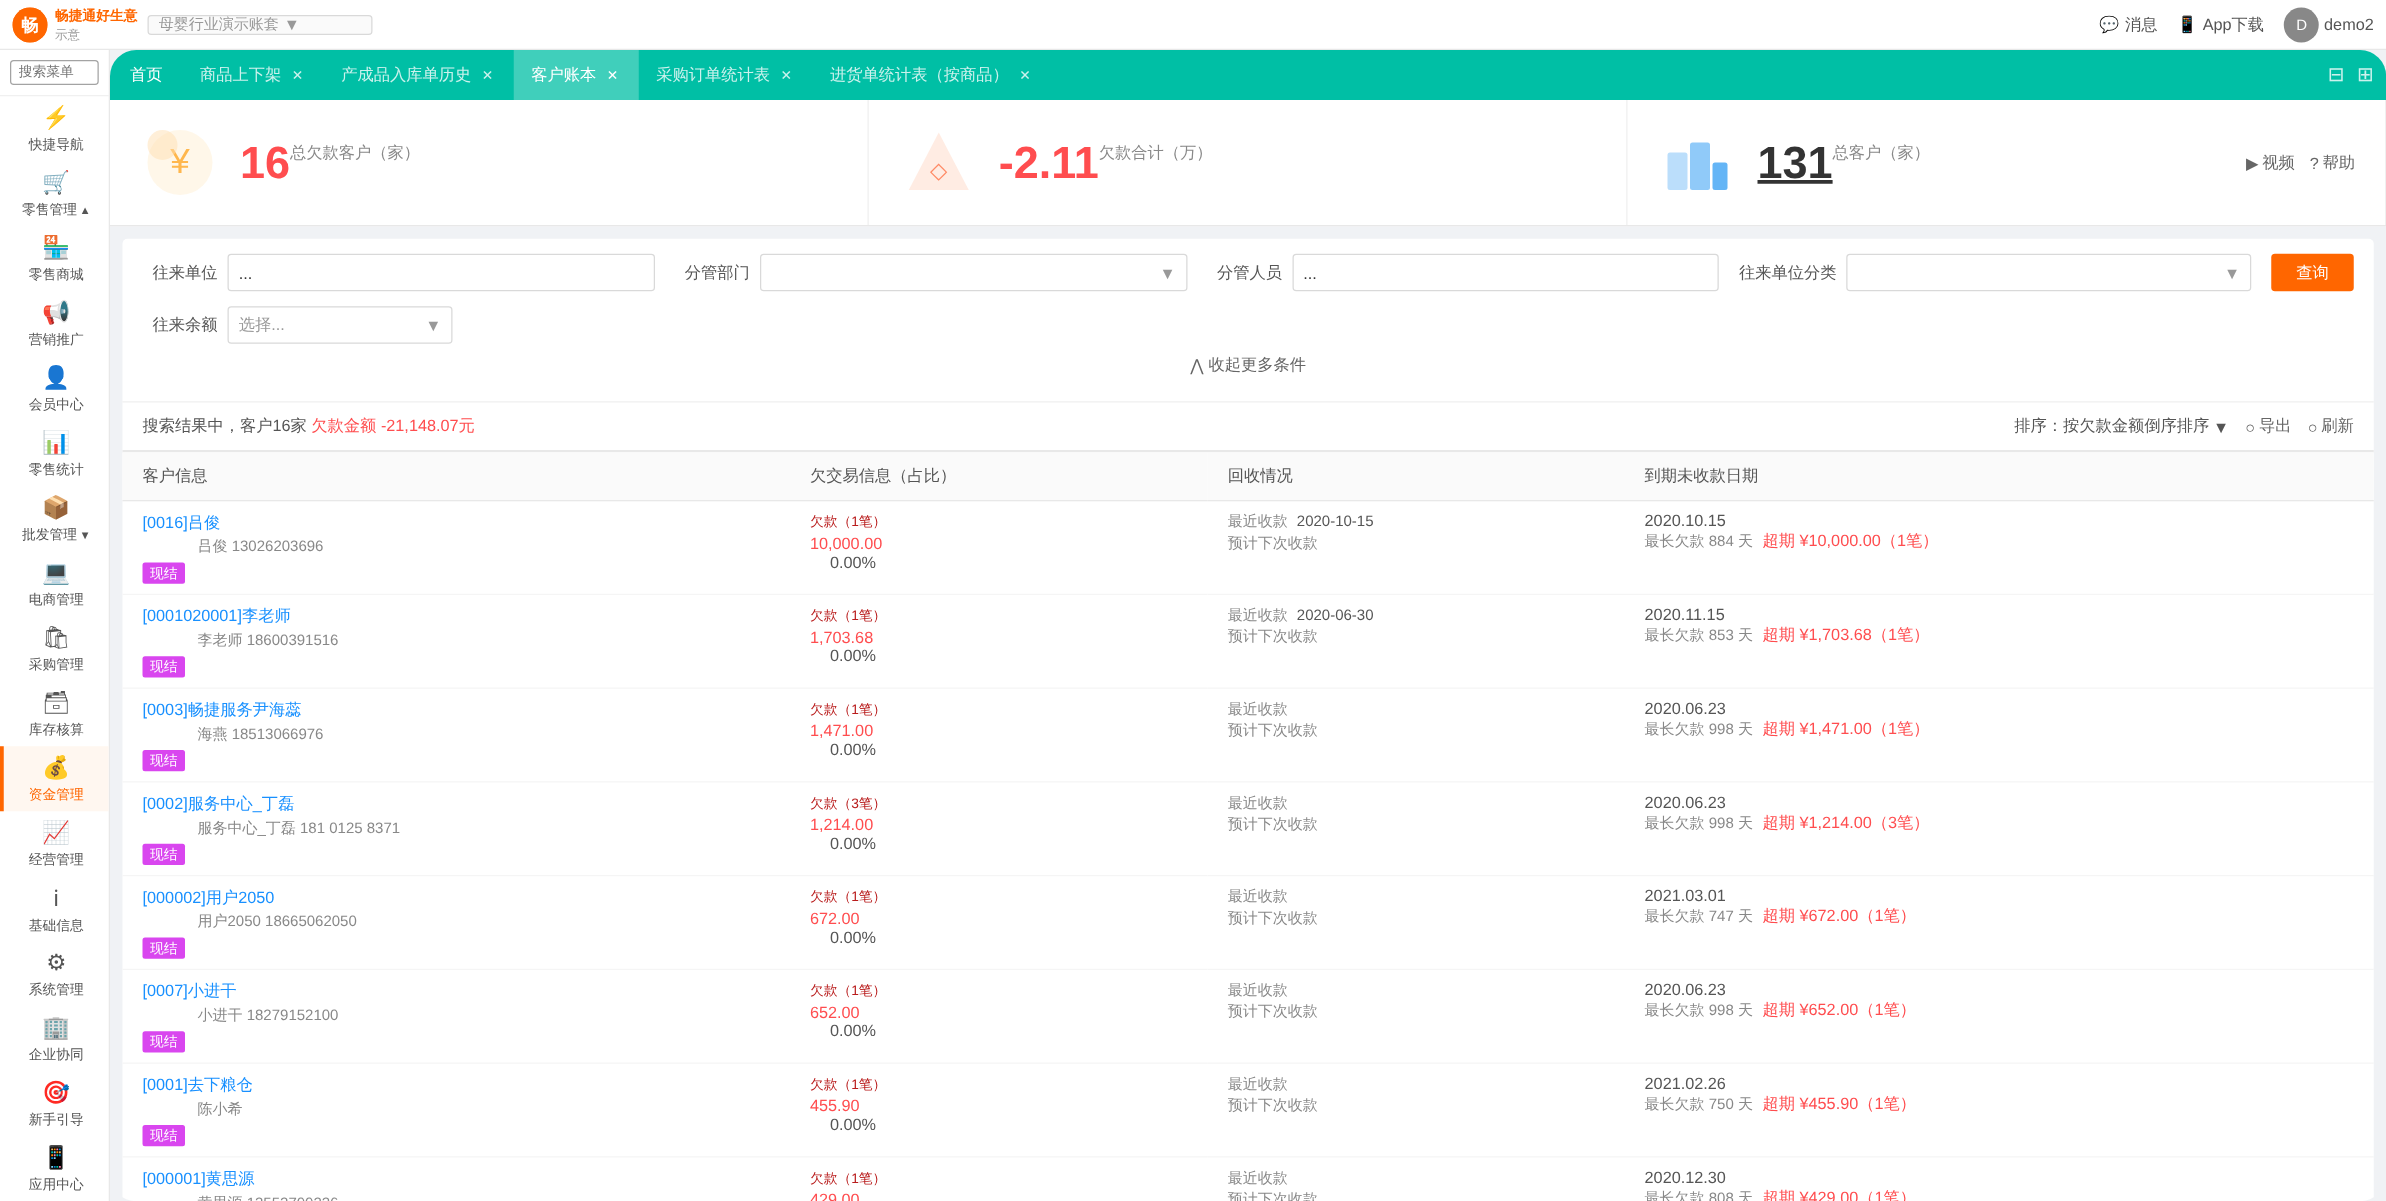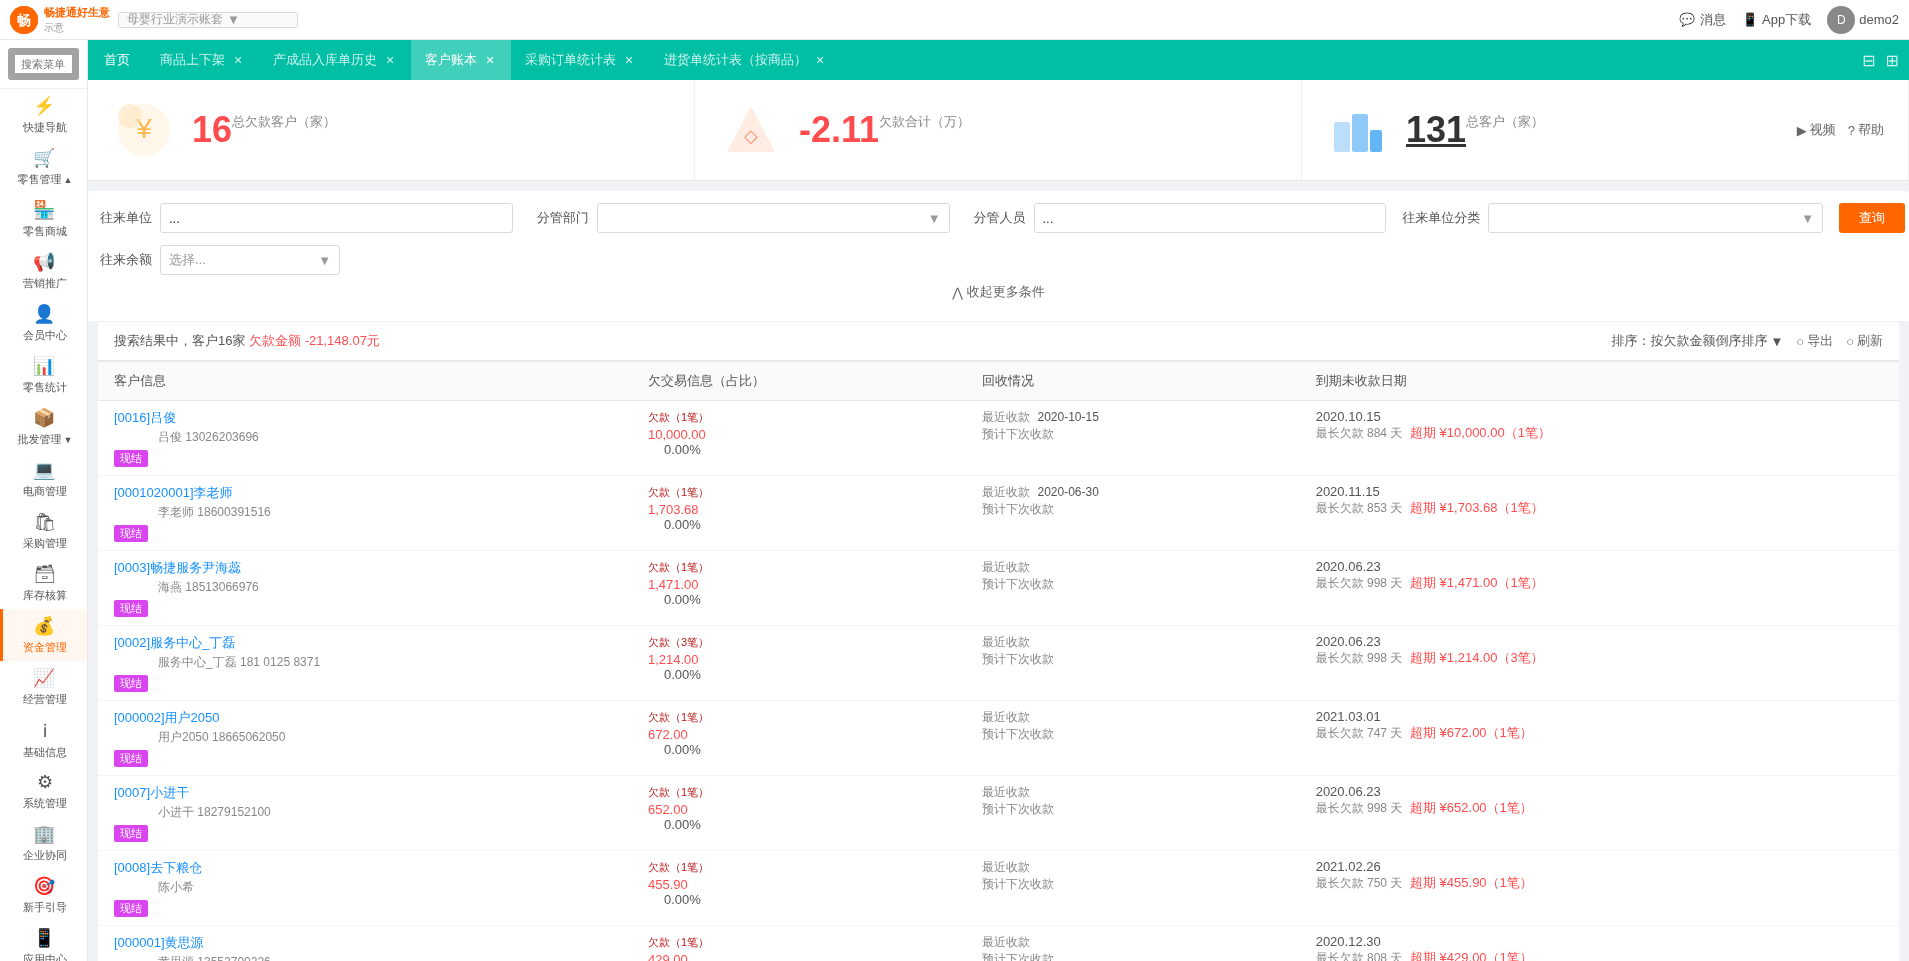--- a/index.html
+++ b/index.html
@@ -3,35 +3,35 @@
   <meta charset="utf-8">
   <style>
     * { box-sizing: border-box; margin: 0; padding: 0; }
     body { font-family: 'Microsoft YaHei', Arial, sans-serif; font-size: 13px; background: #f0f2f5; color: #333; overflow: hidden; }
 
     
     .app-wrapper { display: flex; flex-direction: column; height: 961px; width: 1909px; }
     .top-bar { display: flex; align-items: center; height: 40px; background: #fff; border-bottom: 1px solid #e8e8e8; padding: 0 10px; }
     .main-area { display: flex; flex: 1; overflow: hidden; }
     .sidebar { width: 88px; background: #fff; border-right: 1px solid #e8e8e8; display: flex; flex-direction: column; flex-shrink: 0; }
-    .content-area { flex: 1; display: flex; flex-direction: column; overflow: hidden; }
+    .content-area { flex: 1; display: flex; flex-direction: column; overflow: hidden; border-radius: 21px; }
     .tab-bar { background: #00bfa5; display: flex; align-items: center; height: 40px; }
     .main-content { flex: 1; overflow-y: auto; background: #f0f2f5; padding: 0; }
 
     
     .logo-area { display: flex; align-items: center; gap: 6px; min-width: 88px; }
     .logo-icon { width: 28px; height: 28px; background: #ff6600; border-radius: 50%; display: flex; align-items: center; justify-content: center; color: white; font-size: 12px; font-weight: bold; }
     .top-bar-right { margin-left: auto; display: flex; align-items: center; gap: 16px; }
     .top-bar-btn { display: flex; align-items: center; gap: 4px; color: #555; cursor: pointer; font-size: 13px; }
     .avatar { width: 28px; height: 28px; border-radius: 50%; background: #ccc; overflow: hidden; display: flex; align-items: center; justify-content: center; font-size: 12px; color: #fff; background: #888; }
     .sidebar-item { display: flex; flex-direction: column; align-items: center; justify-content: center; height: 52px; cursor: pointer; color: #555; font-size: 11px; gap: 3px; border-left: 3px solid transparent; }
     .sidebar-item.active { color: #ff6600; background: #fff7f0; border-left-color: #ff6600; }
     .sidebar-item .s-icon { font-size: 18px; }
     .sidebar-search { padding: 8px; border-bottom: 1px solid #f0f0f0; }
-    .sidebar-search input { width: 100%; border: 7px solid #a3a3a3; border-radius: 3px; padding: 3px 6px; font-size: 11px; }
+    .sidebar-search input { width: 100%; border: 1px solid #a3a3a3; border-radius: 3px; padding: 3px 6px; font-size: 11px; }
 
     
     .tab-item { display: flex; align-items: center; padding: 0 14px; height: 40px; color: rgba(255,255,255,0.8); cursor: pointer; font-size: 13px; gap: 6px; white-space: nowrap; }
     .tab-item.active { background: rgba(255,255,255,0.25); color: #fff; }
     .tab-close { width: 14px; height: 14px; display: flex; align-items: center; justify-content: center; border-radius: 50%; font-size: 11px; }
     .tab-home { padding: 0 16px; color: #fff; font-size: 13px; cursor: pointer; }
     .tab-bar-right { margin-left: auto; display: flex; align-items: center; padding-right: 10px; gap: 10px; }
     .tab-bar-right span { color: rgba(255,255,255,0.8); font-size: 16px; cursor: pointer; }
 
     
@@ -77,21 +77,21 @@
     .overdue-link { color: #ff4d4f; cursor: pointer; font-size: 13px; }
     .overdue-days { color: #888; font-size: 12px; margin-right: 4px; }
     .owe-count { color: #b91c1c; font-size: 11px; }
     .owe-amount { color: #ff4d4f; display: block; margin-top: 2px; }
 
     
     ::-webkit-scrollbar { width: 6px; height: 6px; }
     ::-webkit-scrollbar-thumb { background: #ccc; border-radius: 3px; }
     ::-webkit-scrollbar-track { background: #f5f5f5; }
 
-    .filter-area-inner { background: #fff; padding: 12px 4px; margin: 10px 0 0; border-radius: 4px 4px 0 0; }
+    .filter-area-inner { background: #fff; padding: 12px 16px; margin: 10px 10px 0; border-radius: 4px 4px 0 0; }
     .results-bar-wrap { background: #fff; margin: 0 10px; padding: 10px 16px; display: flex; align-items: center; justify-content: space-between; border-top: 1px solid #f0f0f0; border-bottom: 2px solid #e8e8e8; }
     .filter-row2 { display: flex; align-items: center; gap: 16px; margin-top: 8px; }
     .collapse-row { display: flex; justify-content: center; padding: 4px 0; }
   </style>
 </head>
 <body>
 
 <div class="app-wrapper">
 
   <div class="top-bar">
@@ -537,21 +537,21 @@
     <td>
       <div class="overdue-info">2020.06.23</div>
       <div>
         <span class="overdue-days">最长欠款 998 天</span>
         <span class="overdue-link">超期 ¥652.00（1笔）</span>
       </div>
     </td>
   </tr>
                 <tr>
     <td>
-      <div class="customer-name">[0008]去下粮仓</div>
+      <div class="customer-name">[0001]去下粮仓</div>
       <div class="customer-meta">陈小希</div>
       <span class="tag-green">现结</span>
     </td>
     <td>
       <span class="owe-count">欠款（1笔）</span>
       <span class="owe-amount amount-red">455.90</span>
       <span class="amount-pct">0.00%</span>
     </td>
     <td>
       <div class="recovery-info">

